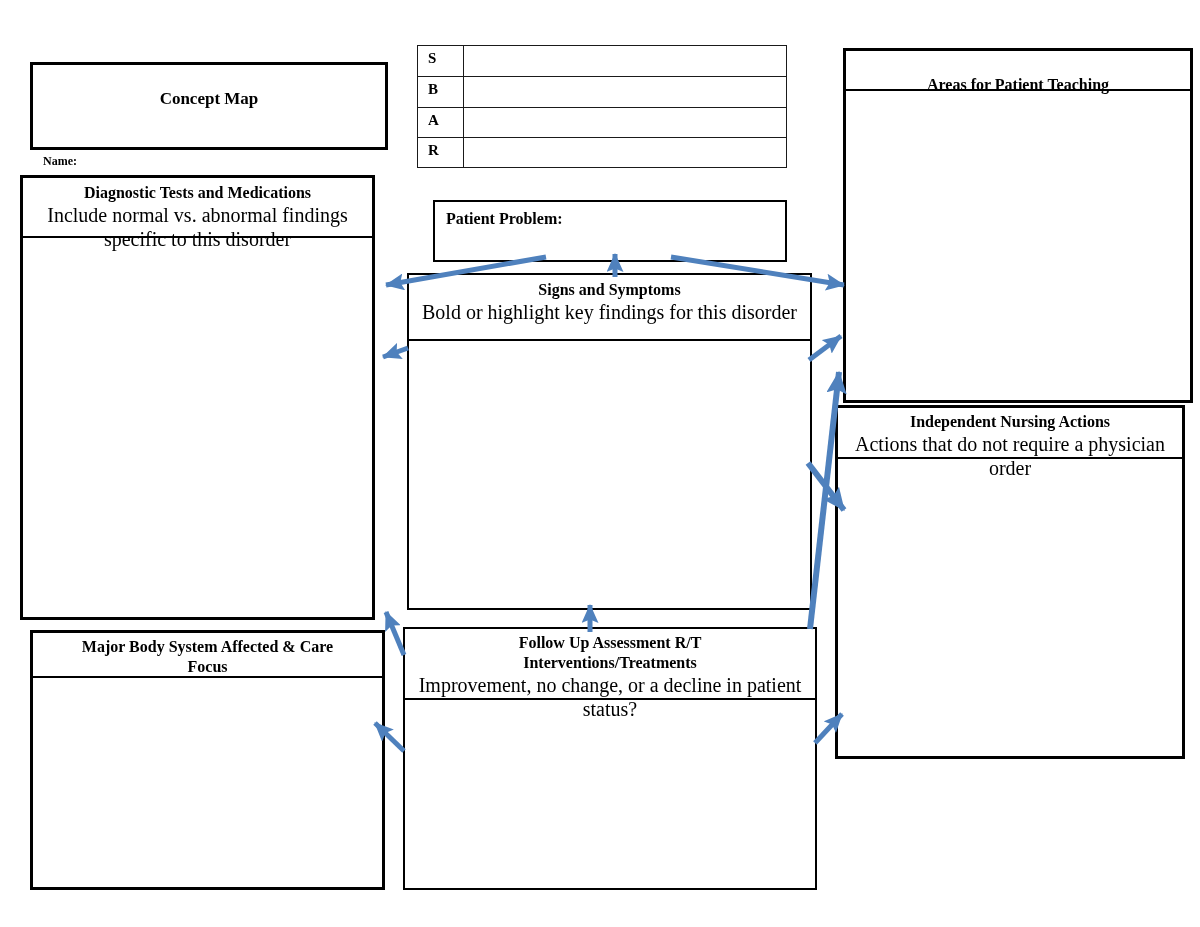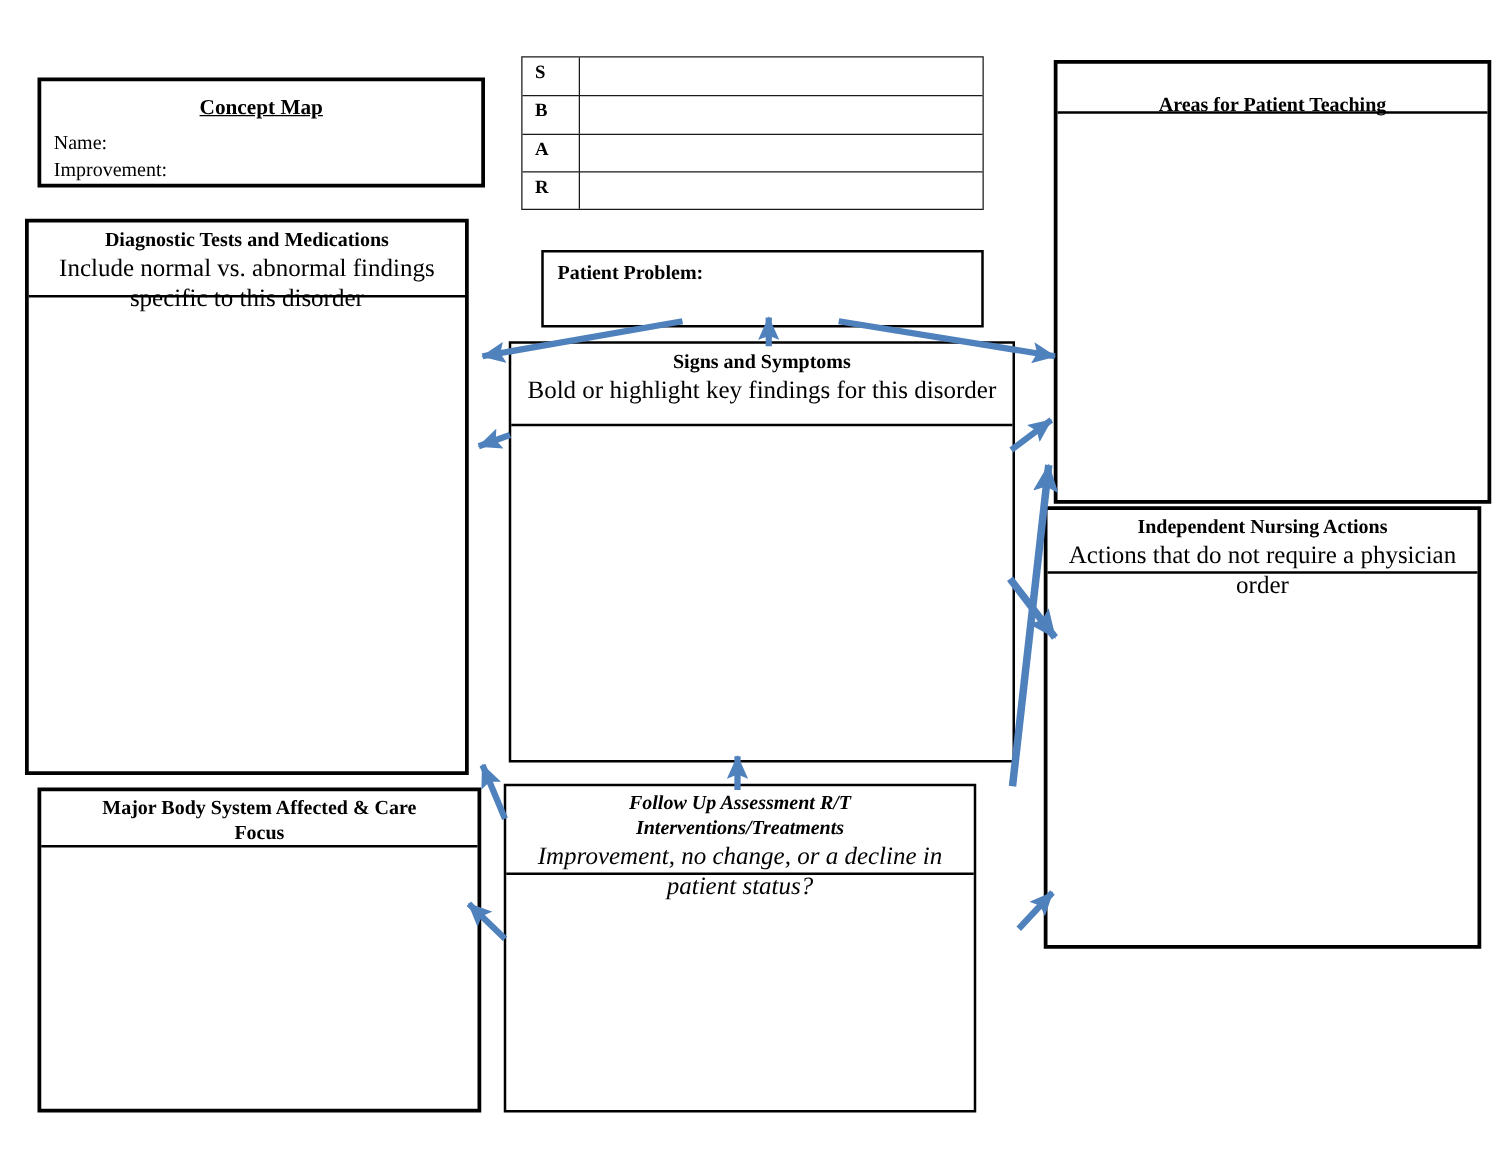--- a/index.html
+++ b/index.html
@@ -12,22 +12,22 @@
   .box.mid   { border-width:2px; }
   .box.thin  { border-width:2px; }
   .box-header { box-sizing:border-box; text-align:center; }
   .box-header.rule { border-bottom:2px solid #000; }
   .title   { font-weight:bold; font-size:16px; line-height:1.25; }
   .title.lg{ font-size:17px; }
   .subtitle{ font-size:20px; line-height:1.22; }
   .fill-area { position:absolute; left:0; right:0; bottom:0; }
 
   
-  #concept-map-box .title { margin-top:10px;text-decoration:underline; }
-  .field-label { font-weight:normal; font-size:16px; line-height:1.35; }
+  #concept-map-box .title { margin-top:23px; }
+  .field-label { font-weight:bold; font-size:12px; line-height:1.35;margin-top:36px; }
   #concept-fields { text-align:left; padding:8px 0 0 10px; }
 
   
   #sbar-table {
     position:absolute; box-sizing:border-box;
     border:1.5px solid #1a1a1a; background:#fff;
     display:grid; grid-template-columns:46px 1fr; grid-auto-rows:1fr;
   }
   .sbar-label {
     box-sizing:border-box; border-right:1.5px solid #1a1a1a; border-top:1.5px solid #1a1a1a;
@@ -102,21 +102,21 @@
   </div>
 
   <div class="box" style="left:30px; top:630px; width:355px; height:260px;">
     <div class="box-header rule" style="height:45px; padding-top:4px;">
       <div class="title">Major Body System Affected &amp; Care</div>
       <div class="title">Focus</div>
     </div>
     <div class="fill-area" style="top:47px;"></div>
   </div>
 
-  <div class="box thin" style="left:403px; top:627px; width:378px; height:263px;font-style:italic;">
+  <div class="box thin" style="left:403px; top:627px; width:414px; height:263px;">
     <div class="box-header rule" style="height:71px; padding-top:4px;">
       <div class="title">Follow Up Assessment R/T</div>
       <div class="title">Interventions/Treatments</div>
       <div class="subtitle">Improvement, no change, or a decline in patient status?</div>
     </div>
     <div class="fill-area" style="top:73px;"></div>
   </div>
 
   <svg id="arrows-layer" viewBox="0 0 1200 927" xmlns="http://www.w3.org/2000/svg">
     <defs>

